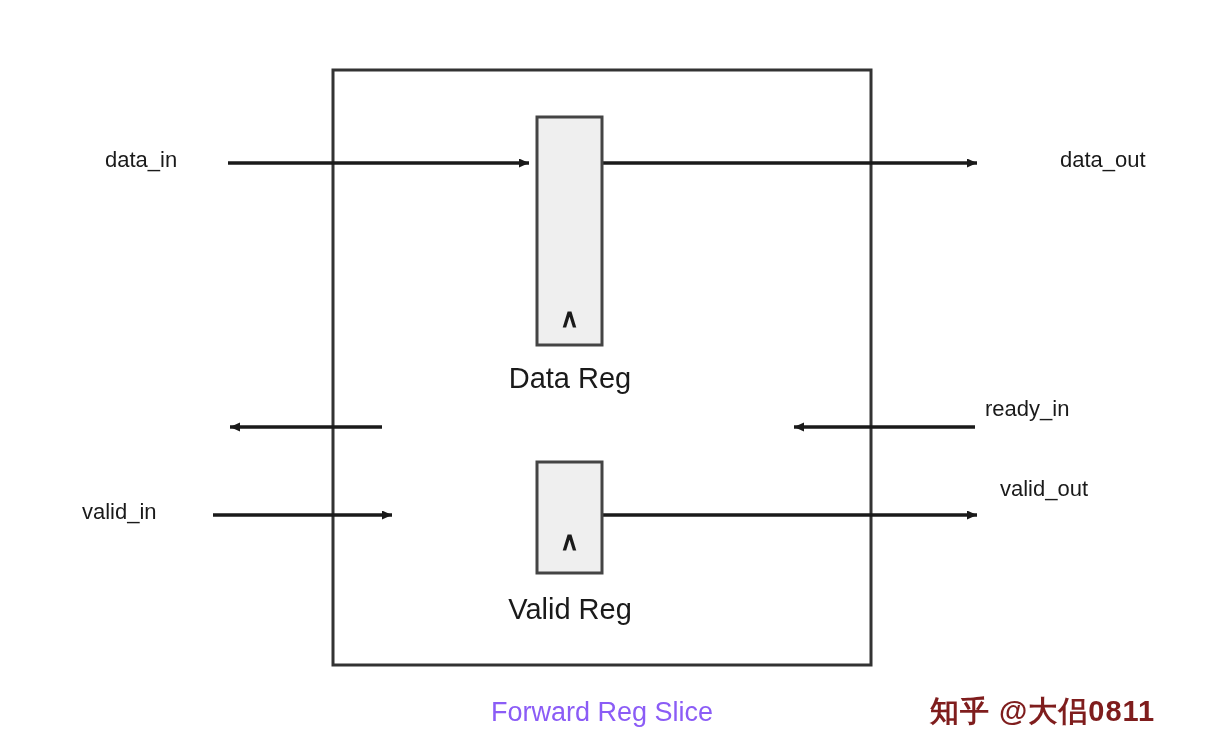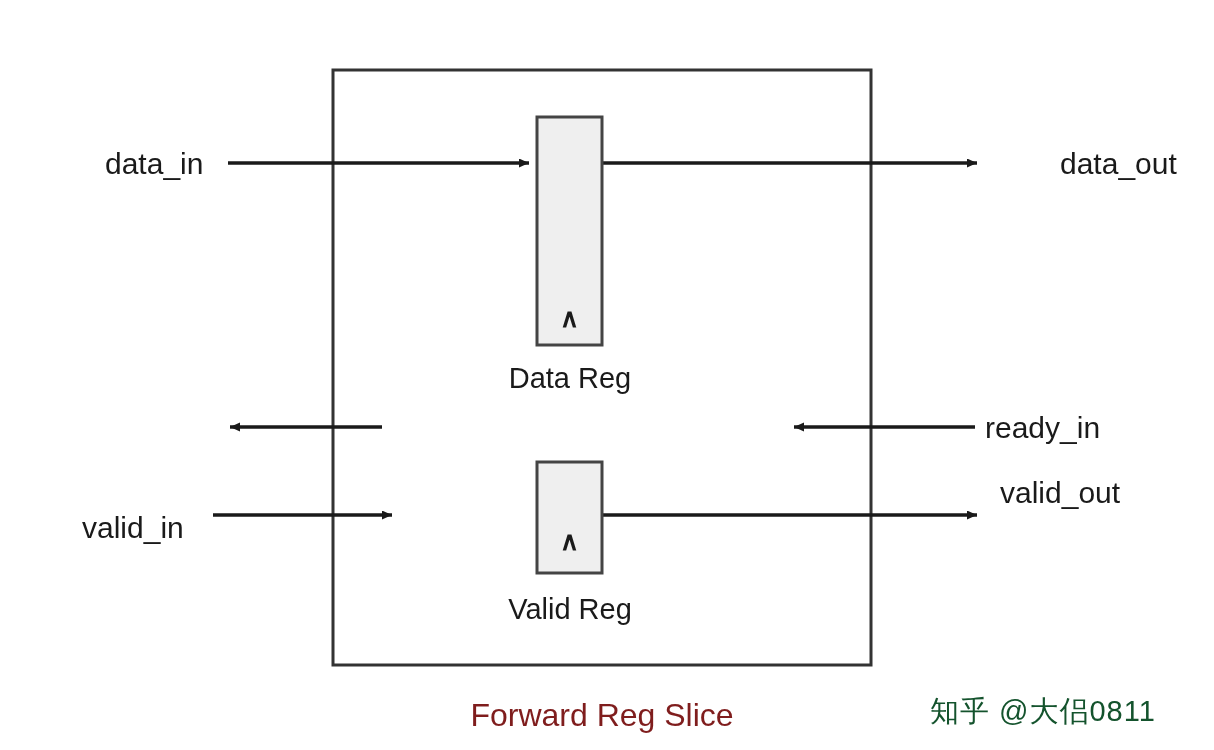--- a/index.html
+++ b/index.html
@@ -19,48 +19,49 @@
   }
   #diagram-svg {
     position: absolute;
     left: 0;
     top: 0;
     width: 1214px;
     height: 750px;
   }
   .sig-label {
     position: absolute;
-    font-size: 30px;
+    font-size: 22px;
     color: #1a1a1a;
     white-space: nowrap;
     line-height: 1;
   }
   .blk-label {
     position: absolute;
     font-size: 29px;
     color: #1a1a1a;
     white-space: nowrap;
     line-height: 1;
     text-align: center;
   }
   .caption {
     position: absolute;
-    font-size: 32px;
-    color: #7f1d1d;
+    font-size: 27px;
+    color: #8b5cf6;
     white-space: nowrap;
     line-height: 1;
     text-align: center;
   }
   .watermark {
     position: absolute;
     font-size: 29px;
-    color: #14532d;
+    color: #7f1d1d;
     white-space: nowrap;
     line-height: 1;
     letter-spacing: 1px;
+    font-weight: bold;
   }
   .clk-glyph {
     position: absolute;
     font-size: 26px;
     font-weight: bold;
     color: #1a1a1a;
     line-height: 1;
     text-align: center;
   }
 </style>
@@ -102,23 +103,23 @@
   <div class="clk-glyph" style="left:537px; top:528px; width:65px;">∧</div>
 
   <div class="blk-label" style="left:420px; top:364px; width:300px;">Data Reg</div>
   <div class="blk-label" style="left:420px; top:595px; width:300px;">Valid Reg</div>
 
   <div class="sig-label" style="left:105px; top:149px;">data_in</div>
 
   <div class="sig-label" style="left:1060px; top:149px;">data_out</div>
 
 
-  <div class="sig-label" style="left:985px; top:413px;text-align:right;">ready_in</div>
+  <div class="sig-label" style="left:985px; top:398px;text-align:right;">ready_in</div>
 
-  <div class="sig-label" style="left:82px; top:501px;margin-top:12px;">valid_in</div>
+  <div class="sig-label" style="left:82px; top:501px;">valid_in</div>
 
   <div class="sig-label" style="left:1000px; top:478px;">valid_out</div>
 
   <div class="caption" style="left:402px; top:699px; width:400px;">Forward Reg Slice</div>
 
   <div class="watermark" style="left:930px; top:697px;">知乎 @大侣0811</div>
 
 </div>
 
 </body></html>

